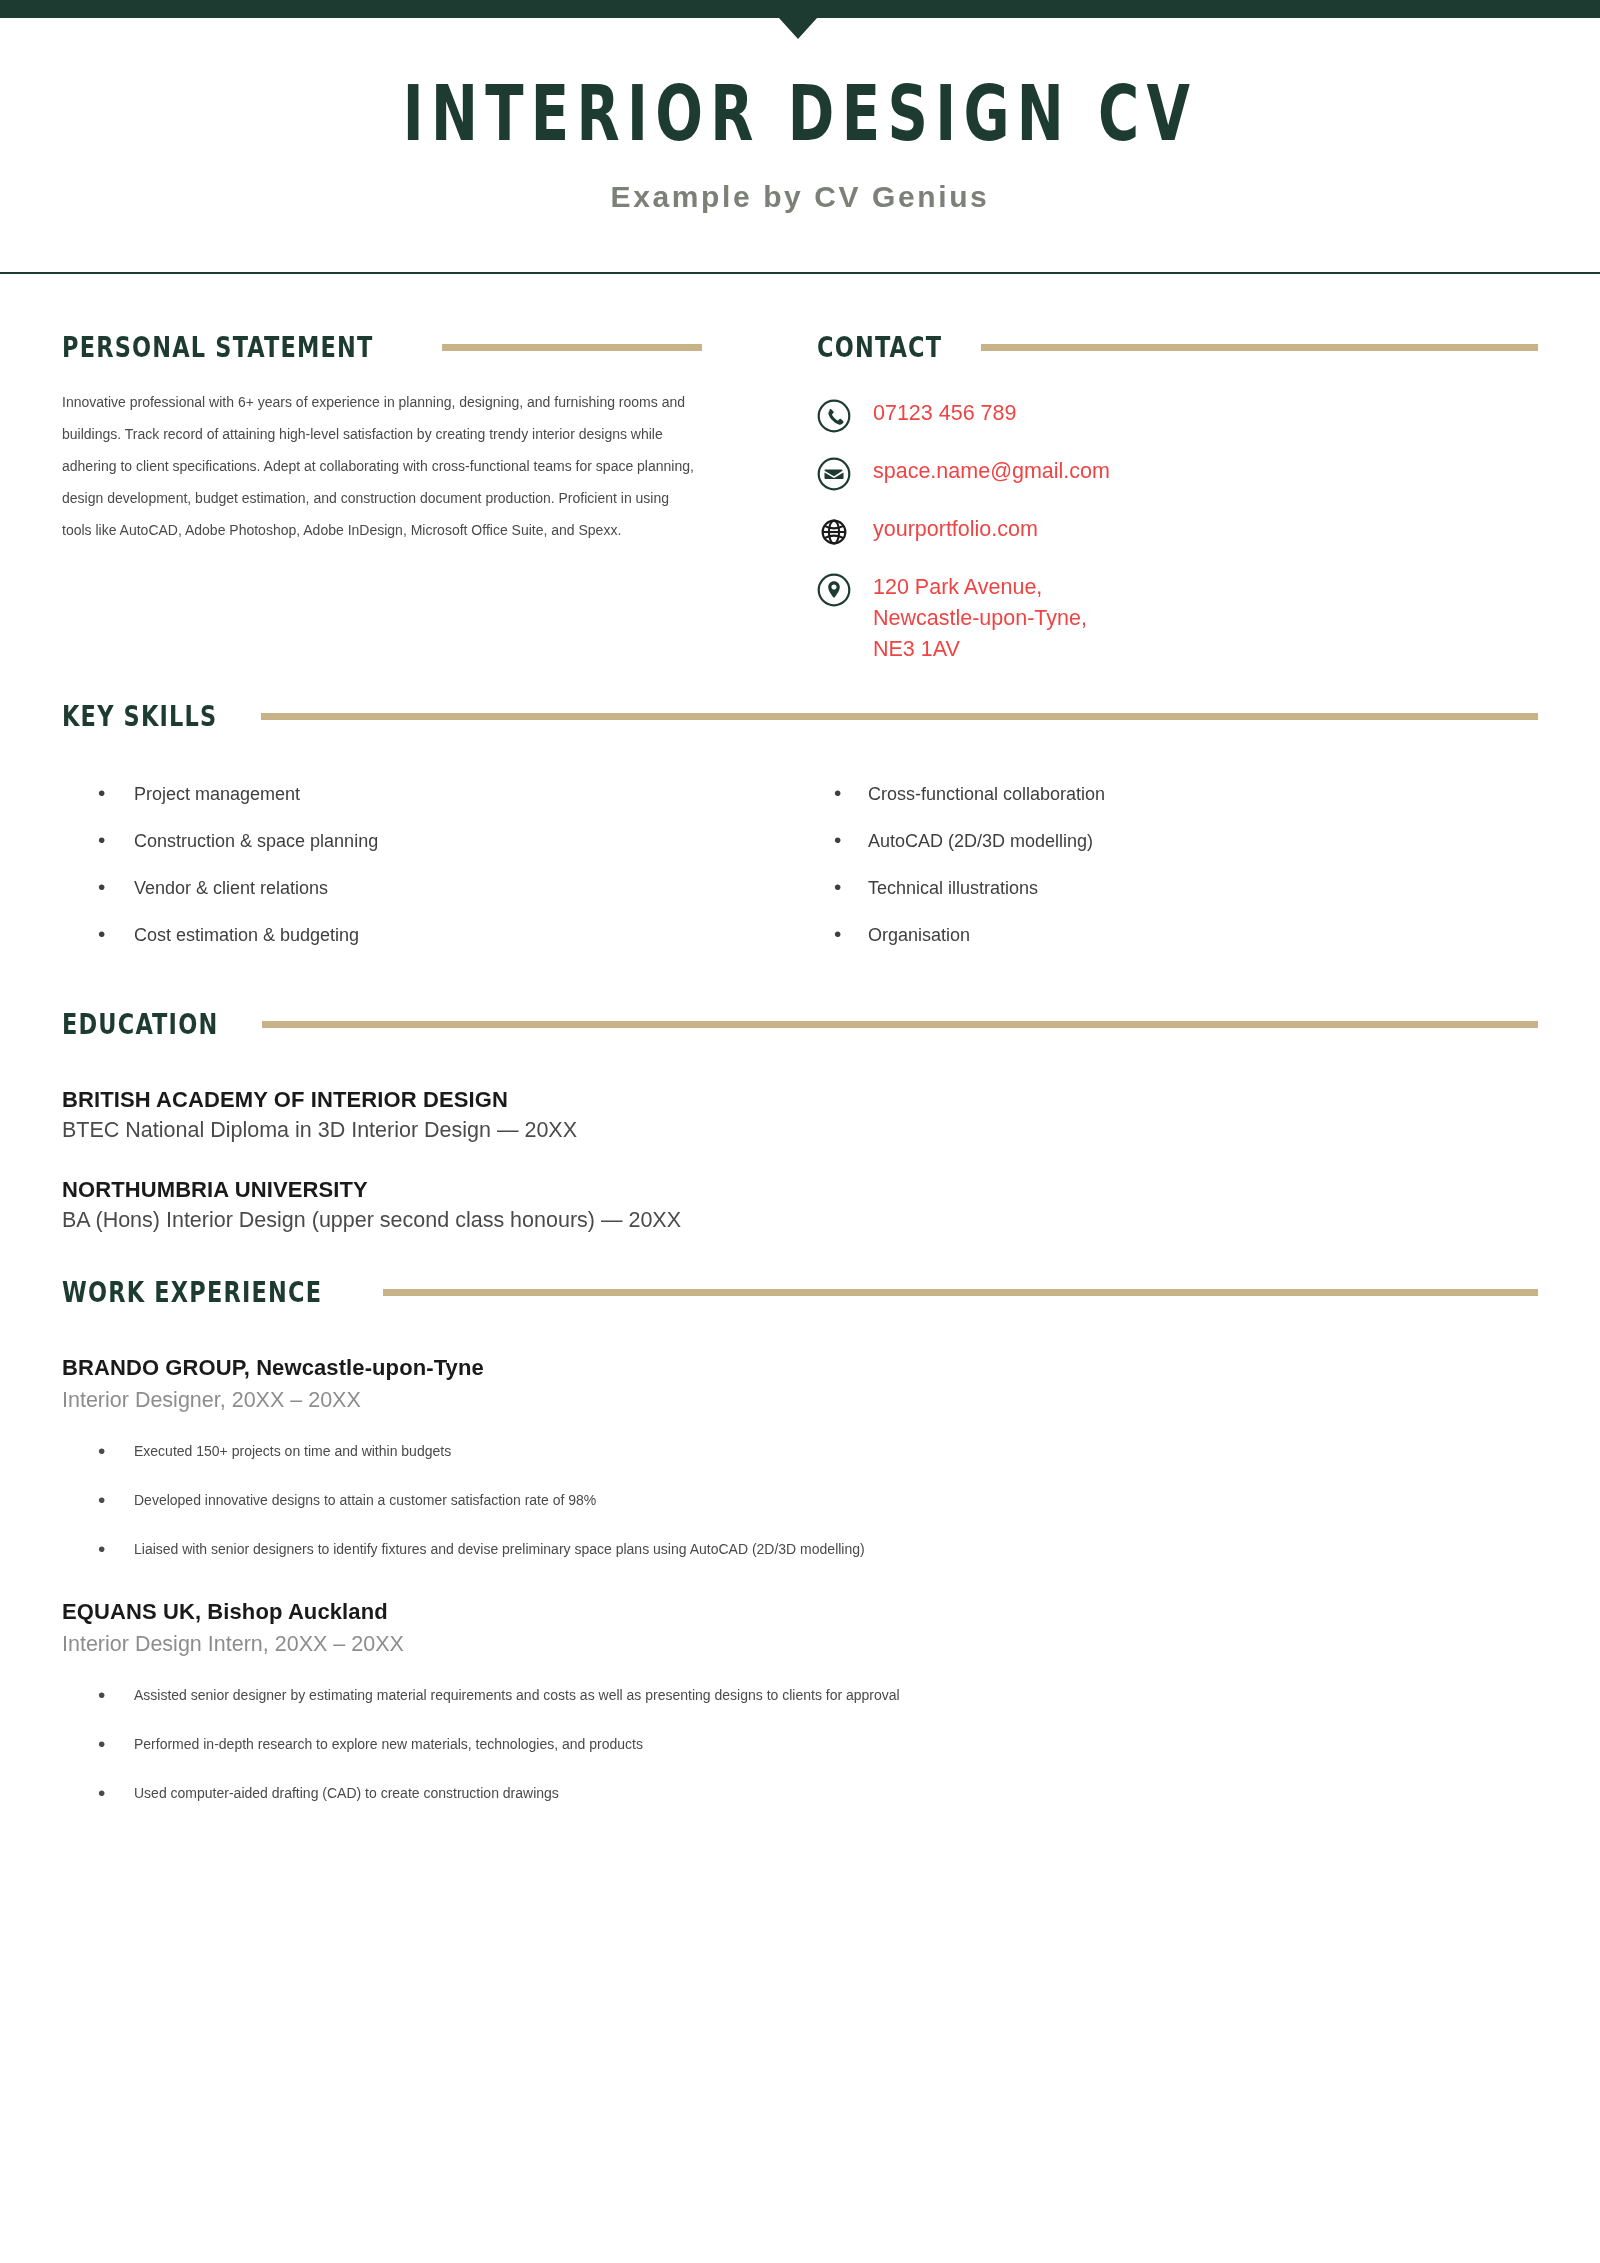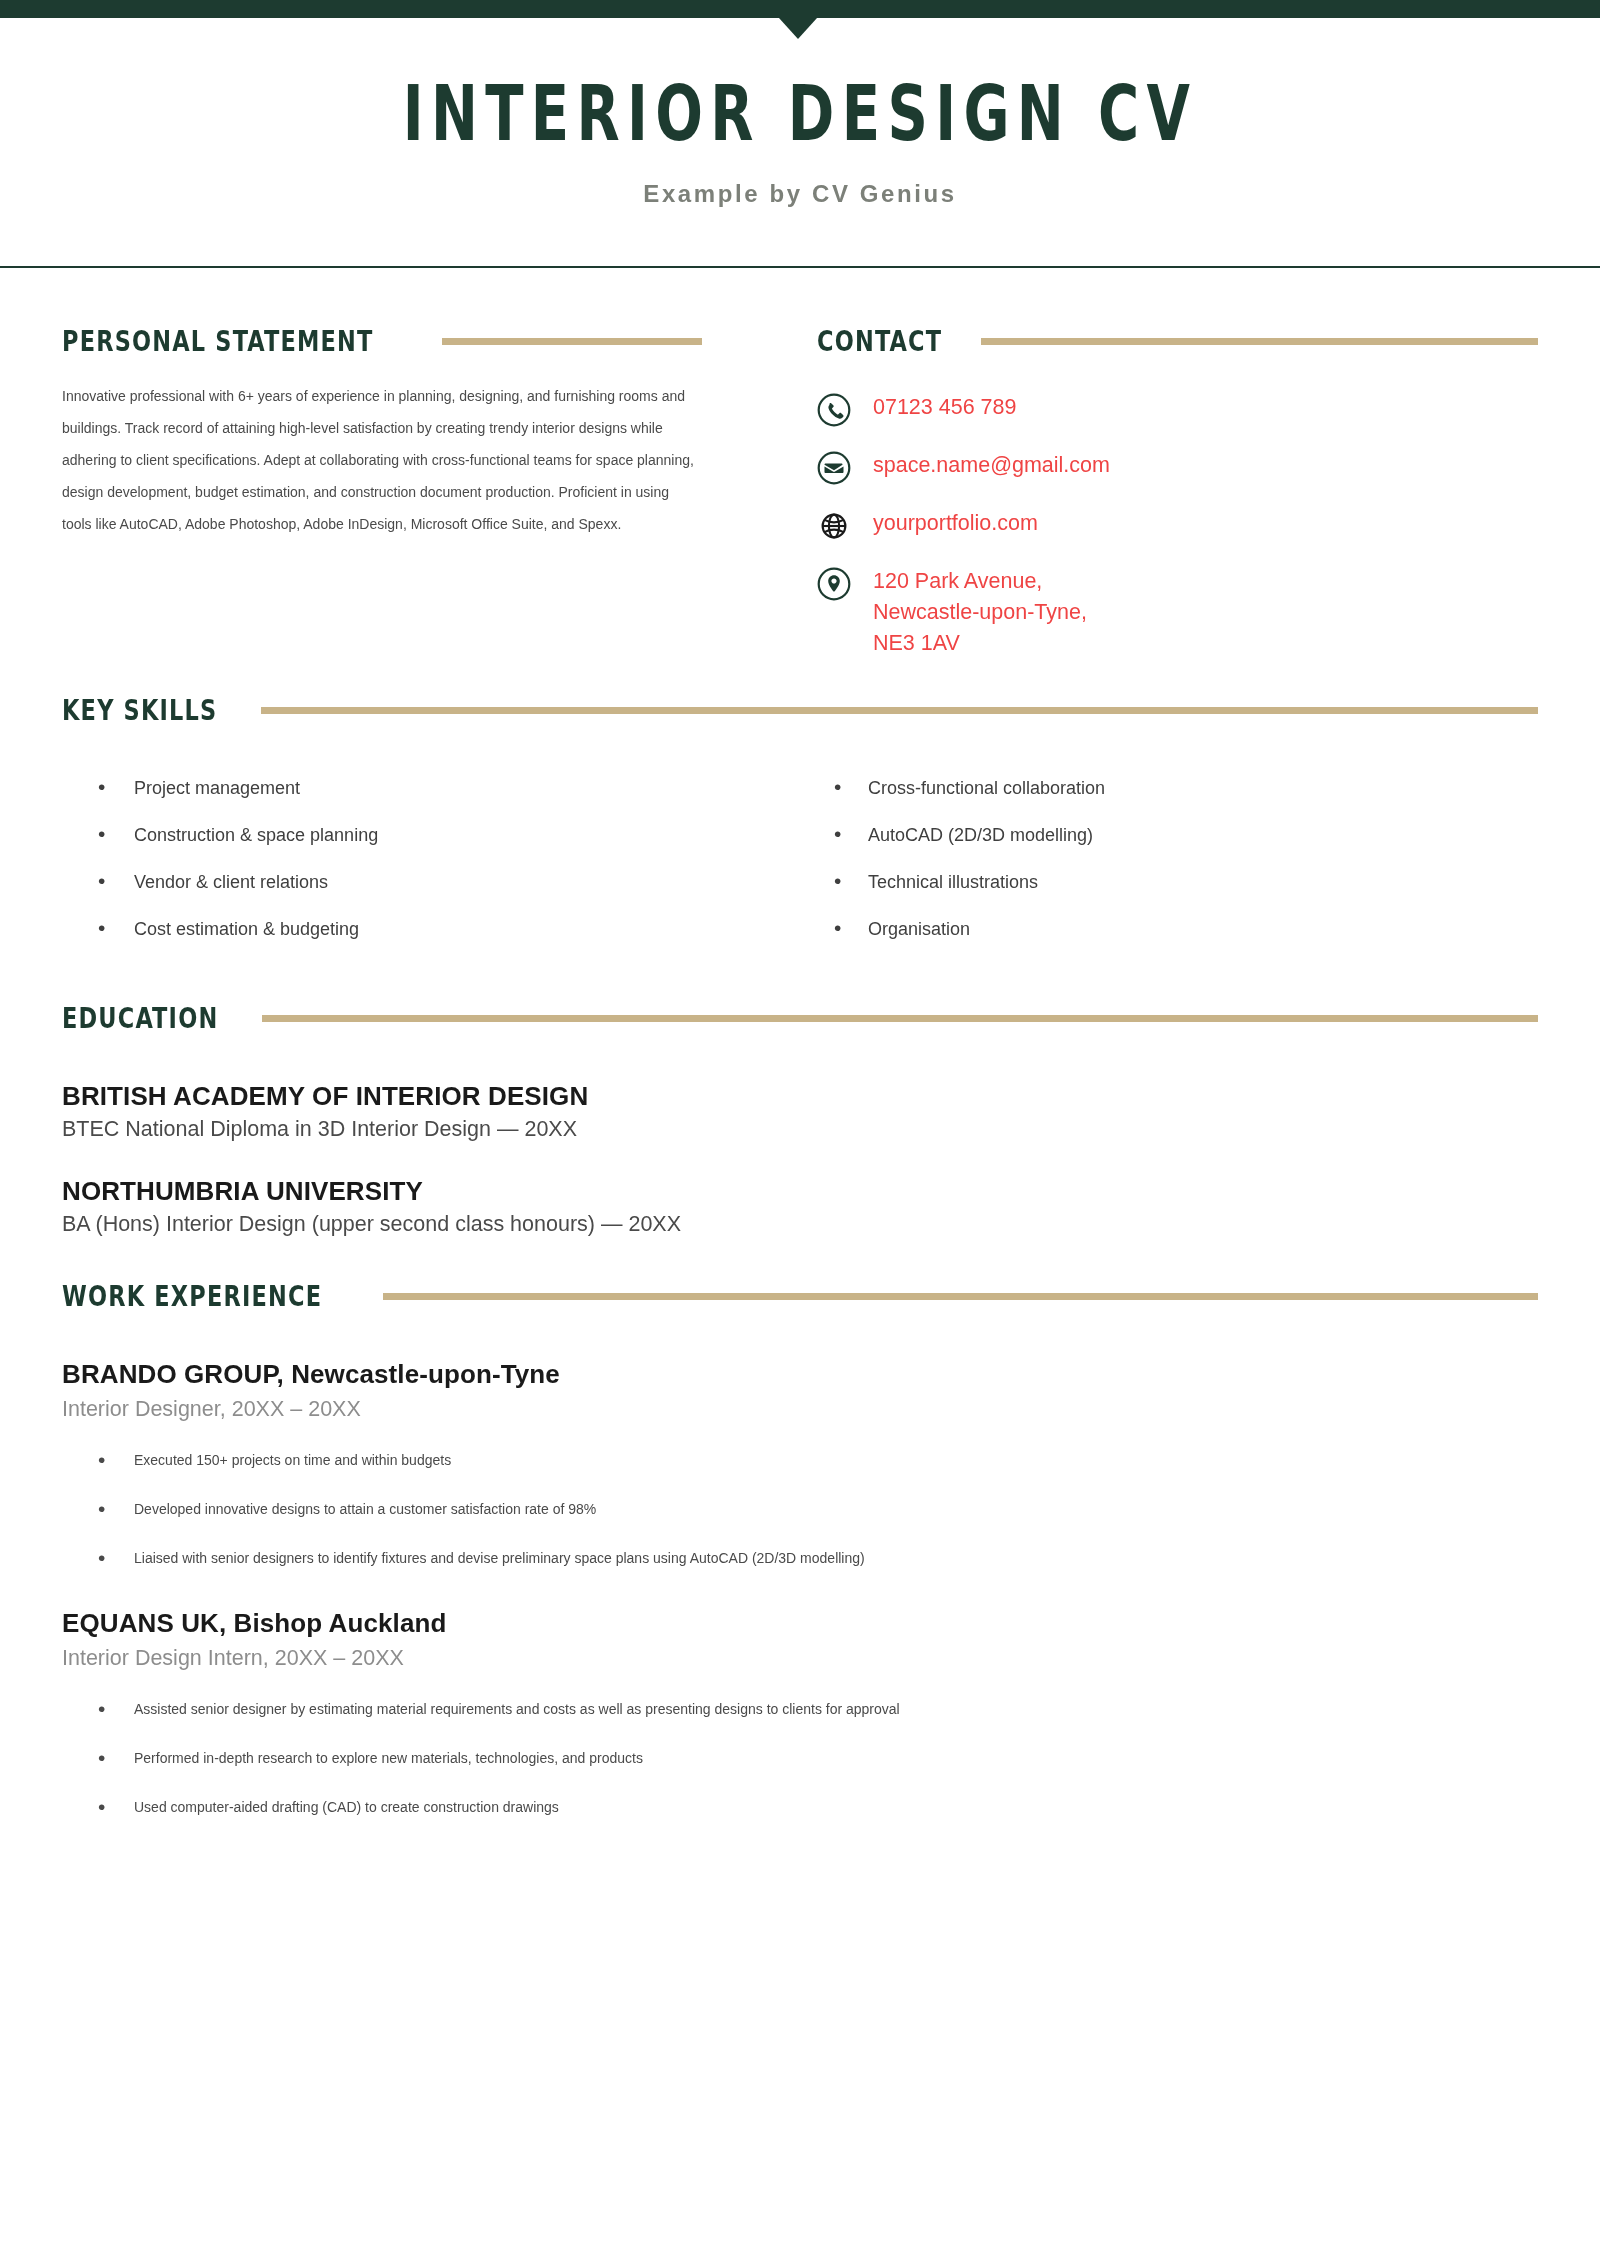--- a/index.html
+++ b/index.html
@@ -46,21 +46,21 @@
     line-height: 1;
     letter-spacing: 9px;
     color: #1d3b30;
     transform: scaleX(0.82);
     transform-origin: center;
     margin: 0;
     white-space: nowrap;
   }
   .cv-subtitle {
     margin: 28px 0 12px 0;
-    font-size: 24px;
+    font-size: 30px;
     font-weight: 700;
     letter-spacing: 2.6px;
     color: #7c8079;
   }
   .header-rule {
     margin-top: 58px;
     width: 100%;
     height: 2px;
     background: #1d3b30;
   }
@@ -171,21 +171,21 @@
   .skills-col.right li { padding-left: 68px; }
   .skills-col.right li::before { left: 34px; }
 
   
   .section { margin-top: 42px; }
   .entries { margin-top: 46px; }
   .entry { margin-bottom: 0; }
   .entry + .entry { margin-top: 34px; }
 
   .entry-org {
-    font-size: 26px;
+    font-size: 22px;
     font-weight: 700;
     color: #1a1a1a;
     letter-spacing: 0.1px;
   }
   .entry-sub {
     margin-top: 5px;
     font-size: 21.5px;
     font-weight: 300;
     color: #4a4a4a;
   }

